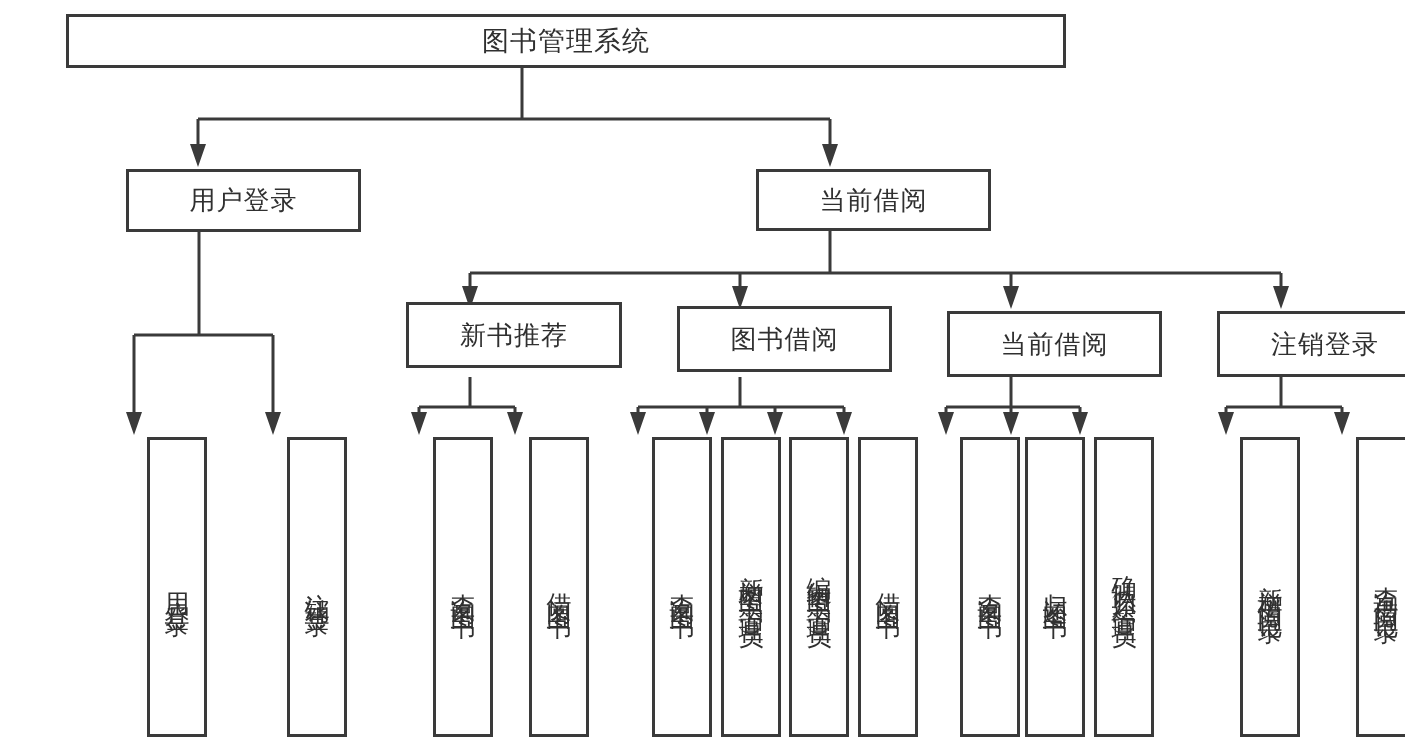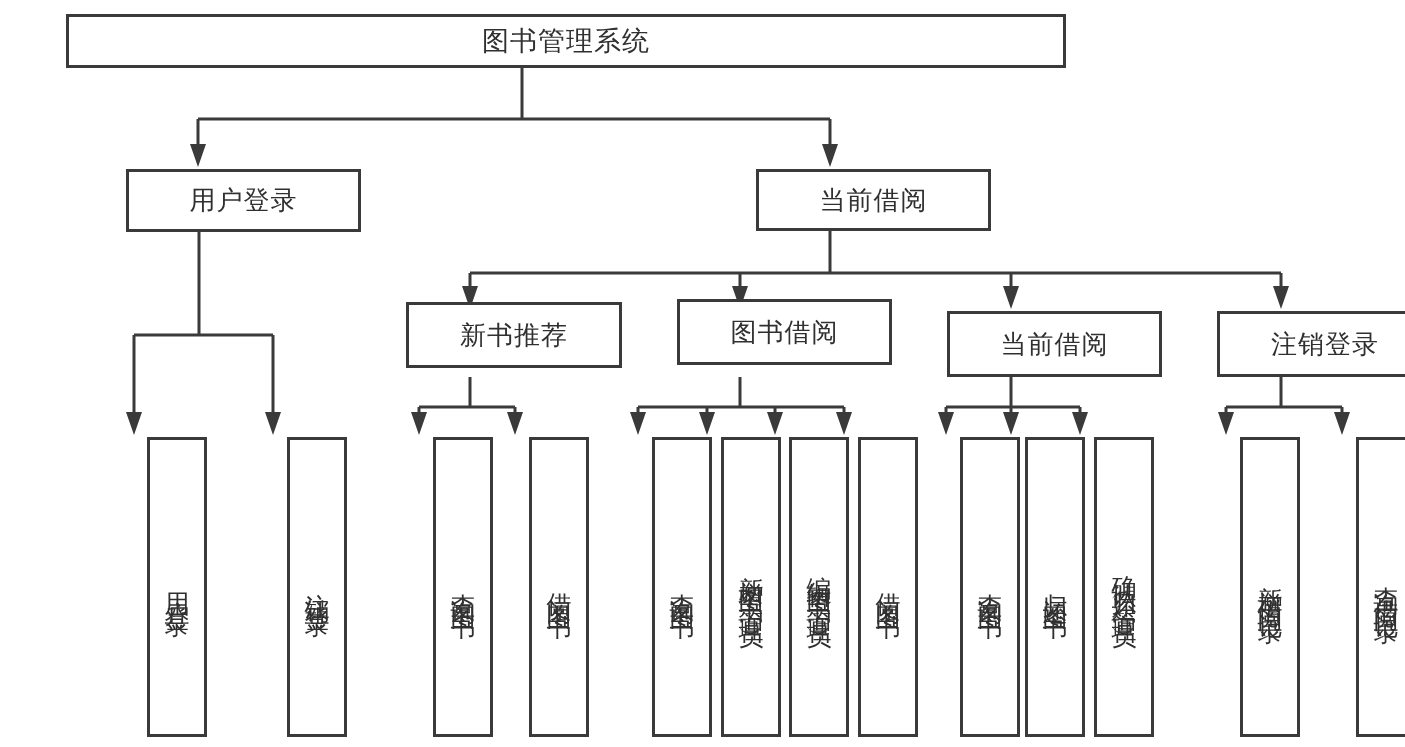--- a/index.html
+++ b/index.html
@@ -83,21 +83,21 @@
   <div class="box h" style="left:82px;top:169px;width:235px;height:63px;">
     <span>用户登录</span>
   </div>
   <div class="box h" style="left:712px;top:169px;width:235px;height:62px;">
     <span>当前借阅</span>
   </div>
 
   <div class="box h" style="left:362px;top:302px;width:216px;height:66px;">
     <span>新书推荐</span>
   </div>
-  <div class="box h" style="left:633px;top:299px;width:215px;height:66px;">
+  <div class="box h" style="left:633px;top:306px;width:215px;height:66px;">
     <span>图书借阅</span>
   </div>
   <div class="box h" style="left:903px;top:311px;width:215px;height:66px;">
     <span>当前借阅</span>
   </div>
   <div class="box h" style="left:1173px;top:311px;width:216px;height:66px;">
     <span>注销登录</span>
   </div>
 
   <div class="box v" style="left:103px;top:437px;width:60px;height:300px;">

